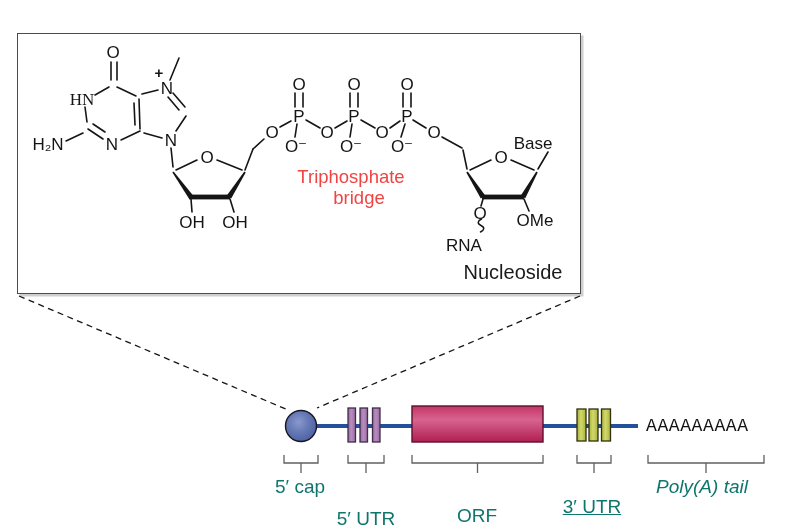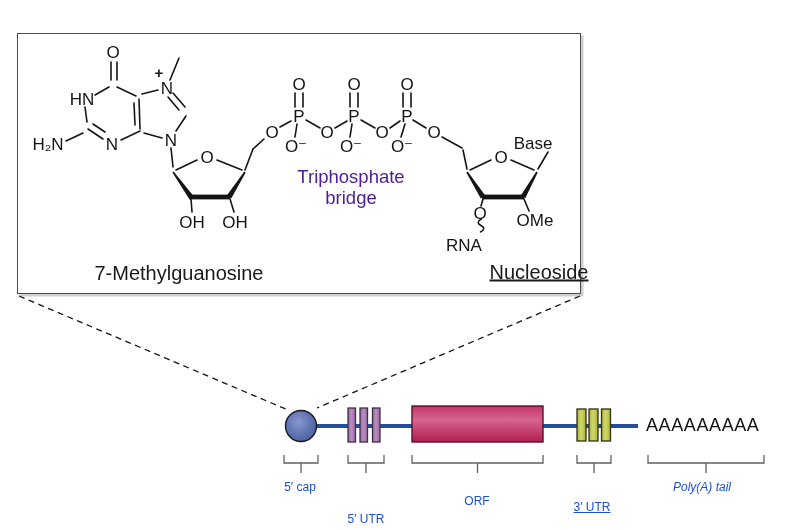--- a/index.html
+++ b/index.html
@@ -17,29 +17,29 @@
     position:absolute; transform:translate(-50%,-50%);
     font-size:17px; line-height:1; color:#141414; white-space:nowrap;
   }
   .atom.charge { font-size:15px; font-weight:bold; }
   .caption {
     position:absolute; transform:translate(-50%,-50%);
     font-size:20px; color:#1a1a1a; white-space:nowrap;
   }
   .subcaption {
     position:absolute; transform:translate(-50%,-50%);
-    font-size:18.5px; color:#4c1d95; white-space:nowrap;
+    font-size:18.5px; color:#ef4444; white-space:nowrap;
   }
   .seg-label {
     position:absolute; transform:translate(-50%,-50%);
-    font-size:12px; color:#1d4ed8; white-space:nowrap;
+    font-size:19px; color:#0f766e; white-space:nowrap;
   }
   .polya {
     position:absolute; left:646px; top:426px; transform:translateY(-52%);
-    font-family:Liberation Sans, sans-serif;
+    font-family:Liberation Mono, monospace;
     font-size:18px; letter-spacing:0.6px; color:#111111; white-space:nowrap;
   }
 </style>
 </head>
 <body>
 
 <div class="stage">
 
   <div class="inset-box"></div>
 
@@ -156,21 +156,21 @@
       <path d="M284,455 L284,463 L318,463 L318,455 M301,463 L301,473"></path>
       <path d="M348,455 L348,463 L384,463 L384,455 M366,463 L366,473"></path>
       <path d="M412,455 L412,463 L543,463 L543,455 M477.5,463 L477.5,473"></path>
       <path d="M577,455 L577,463 L611,463 L611,455 M594,463 L594,473"></path>
       <path d="M648,455 L648,463 L764,463 L764,455 M706,463 L706,473"></path>
     </g>
   </svg>
 
   <div id="atom-layer">
       <span class="atom" style="left: 113px; top: 52px;">O</span>
-      <span class="atom" style="left: 82px; top: 99px;">HN</span>
+      <span class="atom" style="left: 82px; top: 99px; font-family: Liberation Serif, serif;">HN</span>
       <span class="atom" style="left: 48px; top: 144px; text-align: center;">H₂N</span>
       <span class="atom" style="left: 112px; top: 144px;">N</span>
       <span class="atom charge" style="left: 159px; top: 72px;">+</span>
       <span class="atom" style="left: 167px; top: 88px;">N</span>
       <span class="atom" style="left: 171px; top: 140px;">N</span>
       <span class="atom" style="left: 207px; top: 157px;">O</span>
       <span class="atom" style="left: 192px; top: 222px;">OH</span>
       <span class="atom" style="left: 235px; top: 222px;">OH</span>
       <span class="atom" style="left: 272px; top: 132px;">O</span>
       <span class="atom" style="left: 299px; top: 116px;">P</span>
@@ -185,26 +185,25 @@
       <span class="atom" style="left: 407px; top: 84px;">O</span>
       <span class="atom" style="left: 402px; top: 146px;">O⁻</span>
       <span class="atom" style="left: 434px; top: 132px;">O</span>
       <span class="atom" style="left: 501px; top: 157px;">O</span>
       <span class="atom" style="left: 533px; top: 143px;">Base</span>
       <span class="atom" style="left: 480px; top: 213px;">O</span>
       <span class="atom" style="left: 464px; top: 245px;">RNA</span>
       <span class="atom" style="left: 535px; top: 220px;">OMe</span>
     </div>
 
-  <div class="caption" style="left:179px; top:273px;">7-Methylguanosine</div>
   <div class="subcaption" style="left:351px; top:177px;">Triphosphate</div>
-  <div class="subcaption" style="left:351px; top:198px;">bridge</div>
-  <div class="caption" style="left:539px; top:272px;text-decoration:underline;">Nucleoside</div>
+  <div class="subcaption" style="left:359px; top:198px;">bridge</div>
+  <div class="caption" style="left:513px; top:272px;">Nucleoside</div>
 
   <div class="polya">AAAAAAAAA</div>
 
   <div class="seg-label" style="left:300px; top:487px;">5′ cap</div>
   <div class="seg-label" style="left:366px; top:487px;margin-top:32px;">5′ UTR</div>
-  <div class="seg-label" style="left:477px; top:501px;text-align:center;">ORF</div>
+  <div class="seg-label" style="left:477px; top:516px;text-align:center;">ORF</div>
   <div class="seg-label" style="left:592px; top:507px;text-decoration:underline;">3′ UTR</div>
   <div class="seg-label" style="left:702px; top:487px;font-style:italic;">Poly(A) tail</div>
 
 </div>
 
 </body></html>

